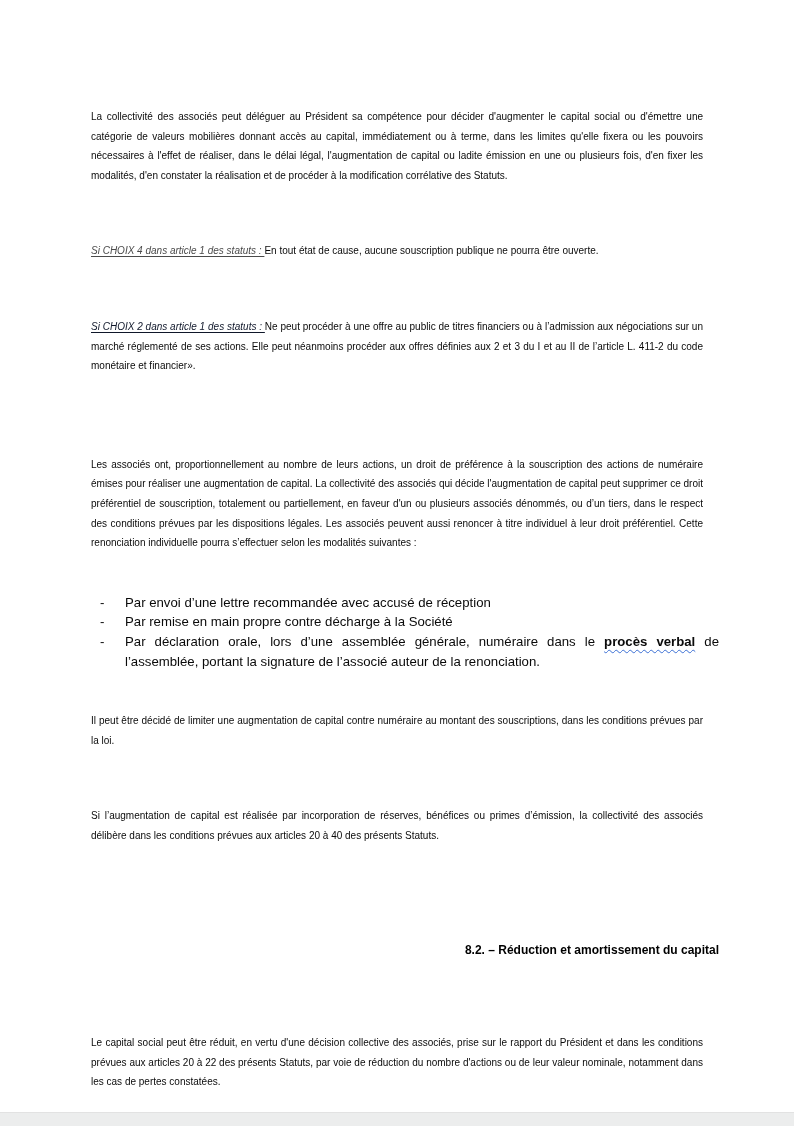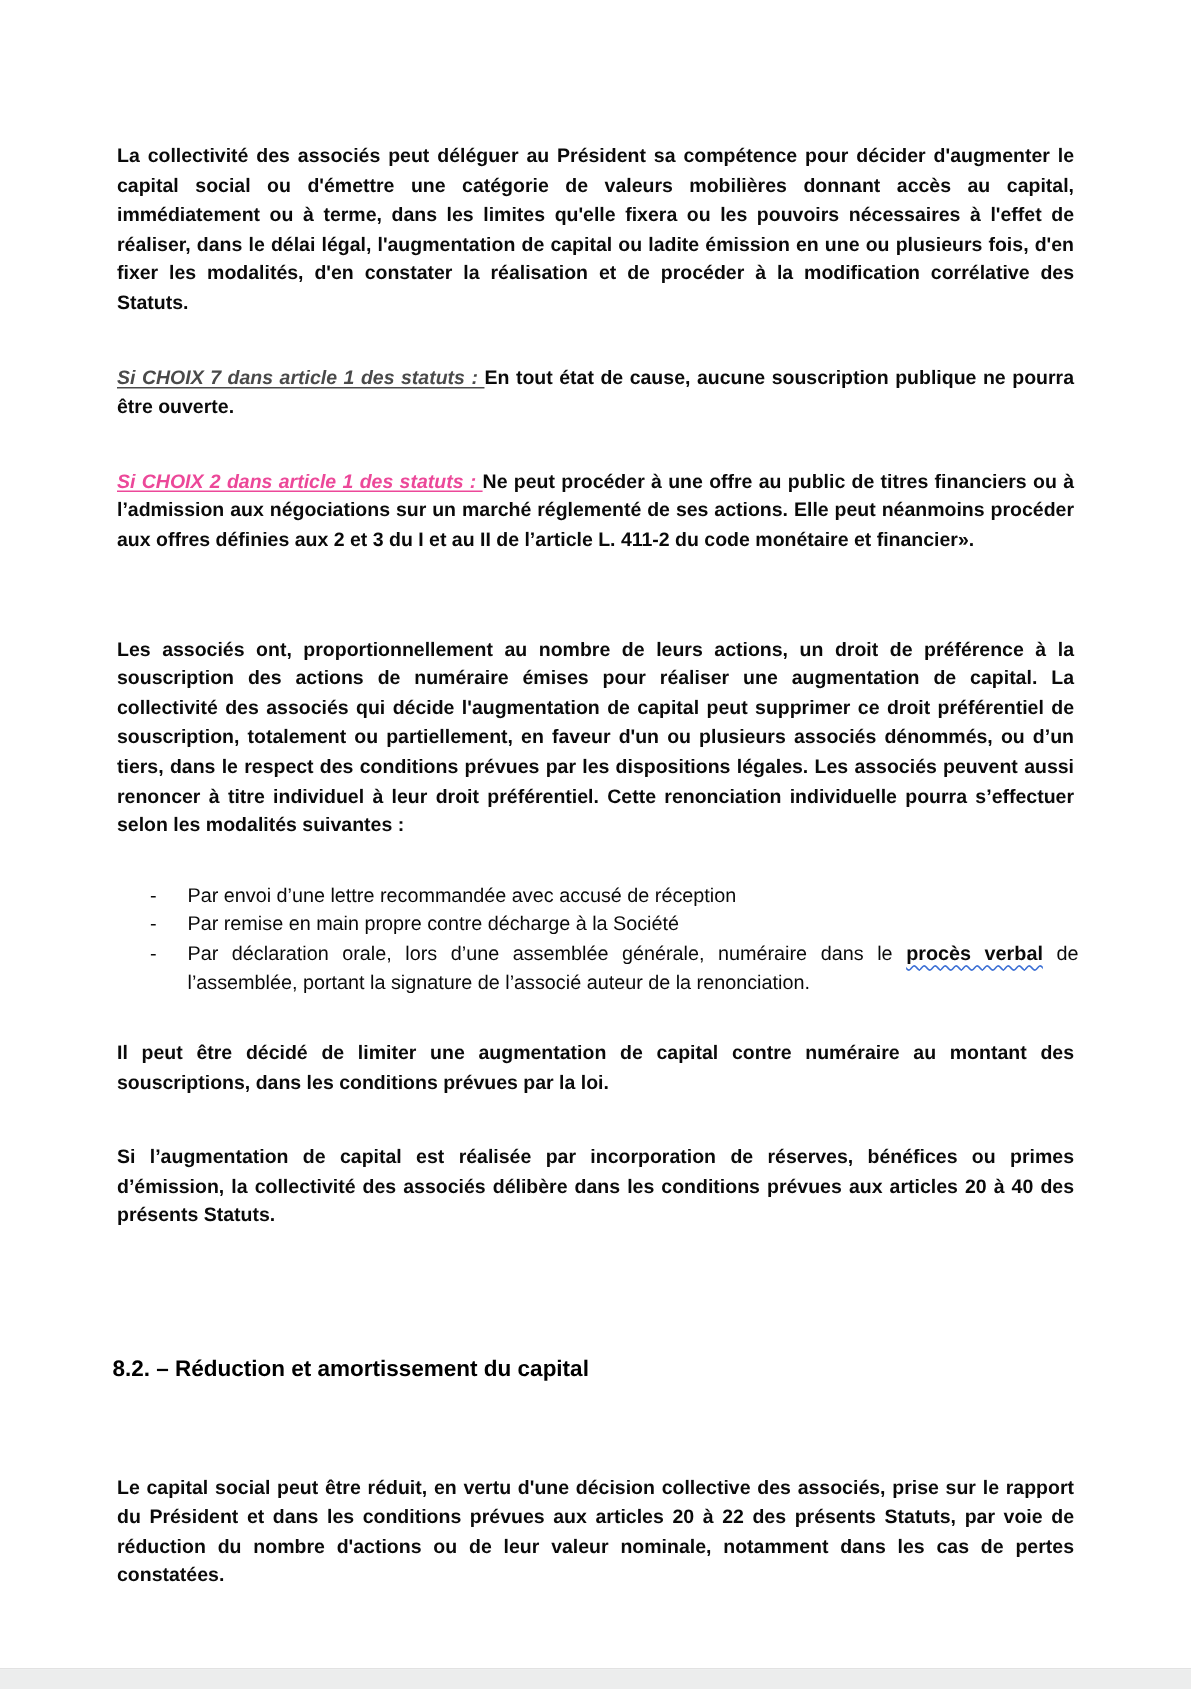--- a/index.html
+++ b/index.html
@@ -23,40 +23,39 @@
   }
 
   .content {
     position: absolute;
     left: 75px;
     top: 91px;
     width: 644px;
   }
 
   p.body-text {
-    margin: 3px;
-    font-size: 13px;
+    margin: 16px;
+    font-size: 10px;
     line-height: 19.6px;
     text-align: justify;
     text-justify: inter-word;
     color: #0a0a0a;
     hyphens: none;
-    font-weight: bold;
   }
   .gap-md  { height: 24px; }
   .gap-xl  { height: 47px; }
   .gap-xxl { height: 56px; }
 
   .choice-label {
     font-style: italic;
     text-decoration: underline;
     text-underline-offset: 2px;
   }
   .choice-label.tone-dark  { color: #4a4a4a; }
-  .choice-label.tone-light { color: #ec4899; }
+  .choice-label.tone-light { color: #0f172a; }
 
   ul.dash-list {
     margin: 0;
     padding: 0;
     list-style: none;
   }
   ul.dash-list > li {
     position: relative;
     margin: 0 0 0 0;
     padding-left: 50px;
@@ -77,25 +76,25 @@
     text-decoration: underline;
     text-decoration-style: wavy;
     text-decoration-color: #3b6fd4;
     text-decoration-thickness: 1px;
     text-underline-offset: 3px;
     font-weight: bold;
   }
 
   h2.section-heading {
     margin: 0;
-    font-size: 15px;
+    font-size: 12px;
     line-height: 19.6px;
     font-weight: bold;
     color: #000000;
-    text-align: left;
+    text-align: right;
   }
 
   .page-bottom-edge {
     position: absolute;
     left: 0;
     right: 0;
     bottom: 0;
     height: 14px;
     background: #ffffff;
     border-top: 1px solid #e2e2e2;
@@ -114,21 +113,21 @@
 <body>
 
 <div class="page">
 
   <div class="content">
 
     <p class="body-text">La collectivité des associés peut déléguer au Président sa compétence pour décider d'augmenter le capital social ou d'émettre une catégorie de valeurs mobilières donnant accès au capital, immédiatement ou à terme, dans les limites qu'elle fixera ou les pouvoirs nécessaires à l'effet de réaliser, dans le délai légal, l'augmentation de capital ou ladite émission en une ou plusieurs fois, d'en fixer les modalités, d'en constater la réalisation et de procéder à la modification corrélative des Statuts.</p>
 
     <div class="gap-md"></div>
 
-    <p class="body-text"><span class="choice-label tone-dark">Si CHOIX 7 dans article 1 des statuts : </span><span>En tout état de cause, aucune souscription publique ne pourra être ouverte.</span></p>
+    <p class="body-text"><span class="choice-label tone-dark">Si CHOIX 4 dans article 1 des statuts : </span><span>En tout état de cause, aucune souscription publique ne pourra être ouverte.</span></p>
 
     <div class="gap-md"></div>
 
     <p class="body-text"><span class="choice-label tone-light">Si CHOIX 2 dans article 1 des statuts : </span><span>Ne peut procéder à une offre au public de titres financiers ou à l’admission aux négociations sur un marché réglementé de ses actions. Elle peut néanmoins procéder aux offres définies aux 2 et 3 du I et au II de l’article L. 411-2 du code monétaire et financier».</span></p>
 
     <div class="gap-xl"></div>
 
     <p class="body-text">Les associés ont, proportionnellement au nombre de leurs actions, un droit de préférence à la souscription des actions de numéraire émises pour réaliser une augmentation de capital. La collectivité des associés qui décide l'augmentation de capital peut supprimer ce droit préférentiel de souscription, totalement ou partiellement, en faveur d'un ou plusieurs associés dénommés, ou d’un tiers, dans le respect des conditions prévues par les dispositions légales. Les associés peuvent aussi renoncer à titre individuel à leur droit préférentiel. Cette renonciation individuelle pourra s’effectuer selon les modalités suivantes :</p>
 
     <div class="gap-md"></div>

